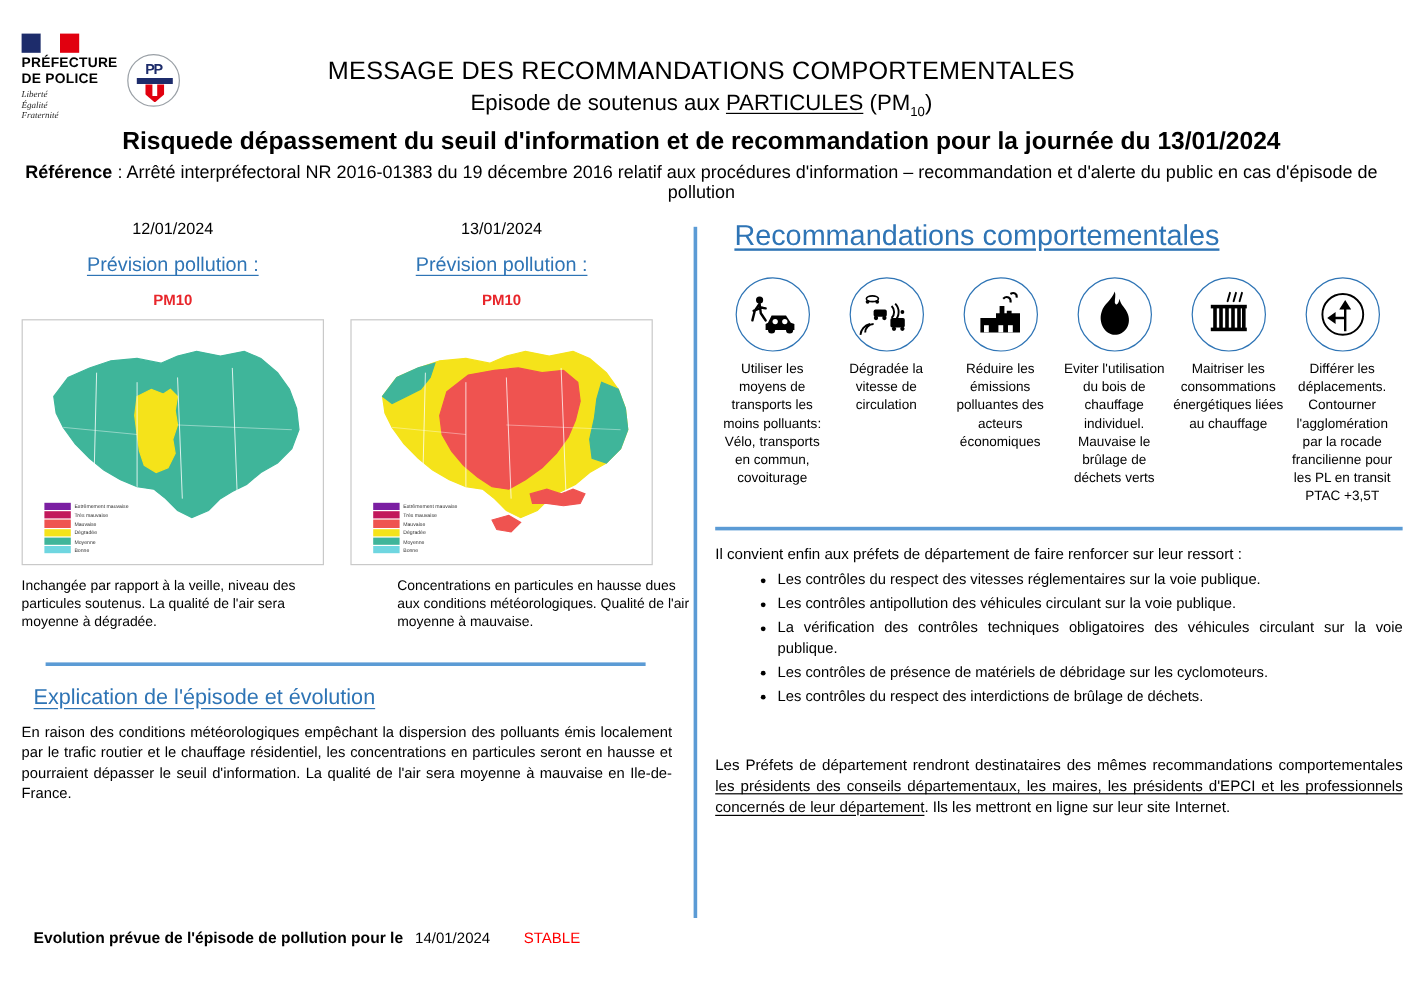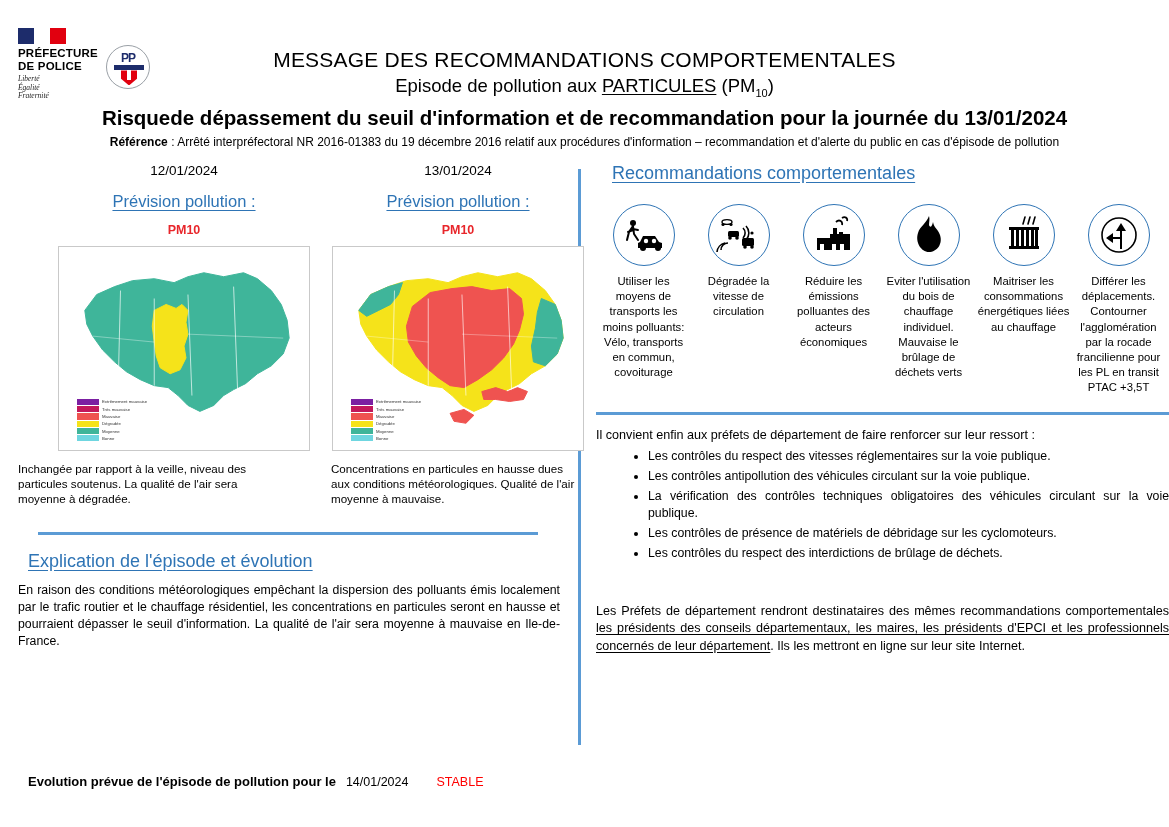--- a/index.html
+++ b/index.html
@@ -29,52 +29,52 @@
   .pp-badge .pp-bar { position:absolute; top:19px; left:7px; width:30px; height:5px; background:#1d2c6b; }
   .pp-badge .pp-shield { position:absolute; top:24px; left:14px; width:16px; height:15px; background:#e1000f; clip-path:polygon(0 0,100% 0,100% 55%,50% 100%,0 55%); }
   .pp-badge .pp-shield-in { position:absolute; top:24px; left:20px; width:4px; height:10px; background:#fff; }
 
   .title1 { text-align:center; font-size:21px; letter-spacing:.2px; padding-top:48px; }
   .title2 { text-align:center; font-size:18.5px; margin-top:3px; }
   .title2 u { text-decoration:underline; text-underline-offset:2px; }
   .sub10 { font-size:11px; vertical-align:sub; }
 
   .bigline { text-align:center; font-weight:bold; font-size:20.5px; margin-top:10px; padding:0 14px; }
-  .refline { font-size:12px; margin-top:5px; padding:0 16px; text-align:center; }
+  .refline { font-size:15px; margin-top:5px; padding:0 16px; text-align:center; }
   .refline b { font-weight:bold; }
 
   
   .cols { position:relative; margin-top:14px; height:660px; }
   .left-col { position:absolute; left:0; top:0; width:578px; }
   .vdiv { position:absolute; left:578px; top:6px; width:3px; height:576px; background:#5b9bd5; }
   .right-col { position:absolute; left:596px; top:0; width:573px; }
 
   
-  .maps { display:flex; gap:22px; padding-left:18px;margin-left:40px; }
+  .maps { display:flex; gap:22px; padding-left:18px; }
   .map-wrap { width:252px; }
   .map-date { text-align:center; font-size:13.5px; }
   .map-prev { text-align:center; font-size:16.5px; color:#2e74b5; text-decoration:underline; text-underline-offset:3px; margin-top:14px; }
   .map-pm { text-align:center; font-size:12.5px; font-weight:bold; color:#e8262b; margin-top:12px; }
   .map-box { margin-top:9px; width:252px; height:205px; border:1px solid #c9c9c9; background:#fff; position:relative; overflow:hidden; }
   .map-svg { position:absolute; inset:0; width:100%; height:100%; }
   .legend { position:absolute; left:18px; bottom:8px; }
   .legend .lr { display:flex; align-items:center; height:7.3px; }
   .legend .sw { width:22px; height:6.2px; display:block; }
   .legend .lb { font-size:4.3px; margin-left:3px; color:#333; white-space:nowrap; font-family:"Liberation Sans", sans-serif; }
 
   .map-caps { display:flex; gap:22px; padding-left:18px; margin-top:10px; }
   .map-cap { width:252px; font-size:11.6px; line-height:15px; }
   .map-cap.second { padding-left:44px; width:296px; }
 
   .hdiv { height:3px; background:#5b9bd5; margin:26px 0 0 38px; width:500px; }
   .expl-title { font-size:18px; color:#2e74b5; text-decoration:underline; text-underline-offset:3px; margin:16px 0 0 28px; }
   .expl-body { font-size:12.3px; line-height:17px; margin:10px 18px 0 18px; text-align:justify; }
 
   
-  .rec-title { font-size:18px; color:#2e74b5; text-decoration:underline; text-underline-offset:3px; margin-left:16px; }
+  .rec-title { font-size:24px; color:#2e74b5; text-decoration:underline; text-underline-offset:3px; margin-left:16px; }
   .icons { display:flex; gap:0; margin-top:20px; }
   .icon-col { width:95px; display:flex; flex-direction:column; align-items:center; }
   .circle { width:62px; height:62px; border:1.6px solid #2e74b5; border-radius:50%; display:flex; align-items:center; justify-content:center; background:#fff; }
   .icon-cap { margin-top:8px; font-size:11.3px; line-height:15.2px; text-align:center; width:93px; }
 
   .hdiv2 { height:3px; background:#5b9bd5; margin:16px 0 0 0; width:573px; }
   .prefet-intro { font-size:12.6px; line-height:17px; margin-top:12px; }
   ul.checks { margin:4px 0 0 0; padding-left:52px; }
   ul.checks li { font-size:12.3px; line-height:17.5px; margin-bottom:2.5px; text-align:justify; }
   .final-p { font-size:12.6px; line-height:17.5px; margin-top:40px; text-align:justify; }
@@ -112,21 +112,21 @@
     <div class="pp-badge">
       <div class="pp-text">PP</div>
       <div class="pp-bar"></div>
       <div class="pp-shield"></div>
       <div class="pp-shield-in"></div>
     </div>
   </div>
 
   <div class="title1">MESSAGE DES RECOMMANDATIONS COMPORTEMENTALES</div>
   <div class="title2">
-    <span>Episode de pollution aux </span><u>PARTICULES</u><span> (PM</span><span class="sub10">10</span><span>)</span>
+    <span>Episode de soutenus aux </span><u>PARTICULES</u><span> (PM</span><span class="sub10">10</span><span>)</span>
   </div>
 </div>
 
 <div class="bigline">Risquede dépassement du seuil d'information et de recommandation pour la journée du 13/01/2024</div>
 <div class="refline">
   <b>Référence</b><span> : Arrêté interpréfectoral NR 2016-01383 du 19 décembre 2016 relatif aux procédures d'information – recommandation et d'alerte du public en cas d'épisode de pollution</span>
 </div>
 
 <div class="cols">
 

